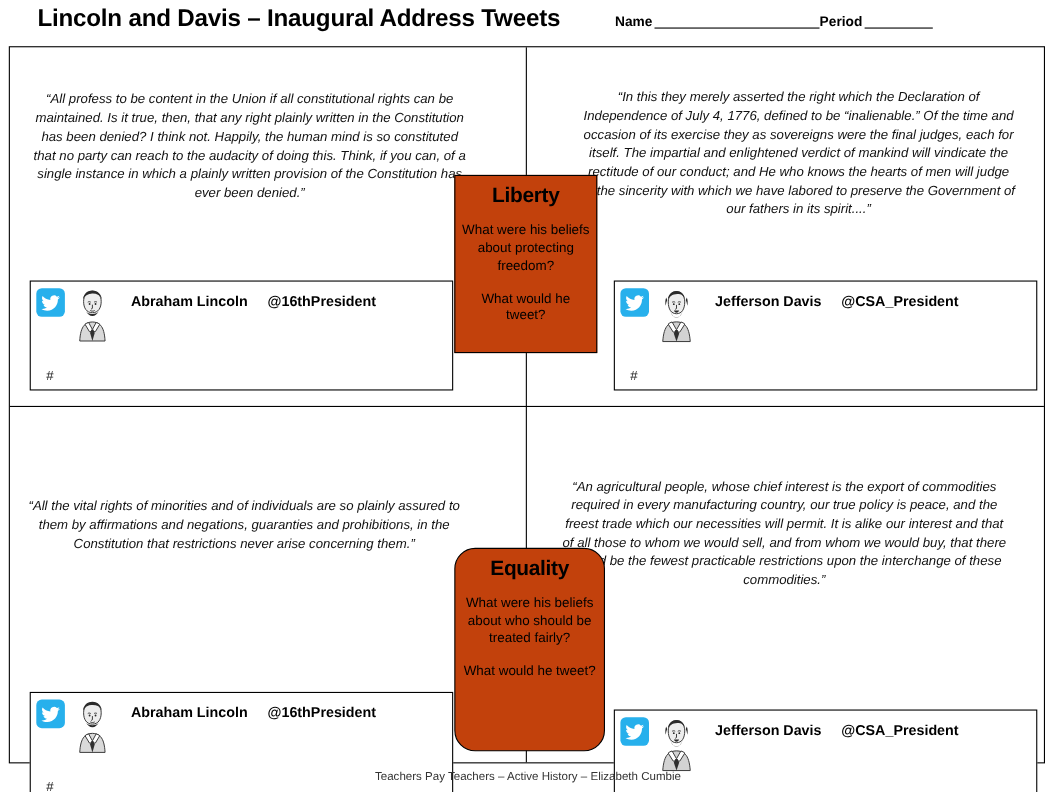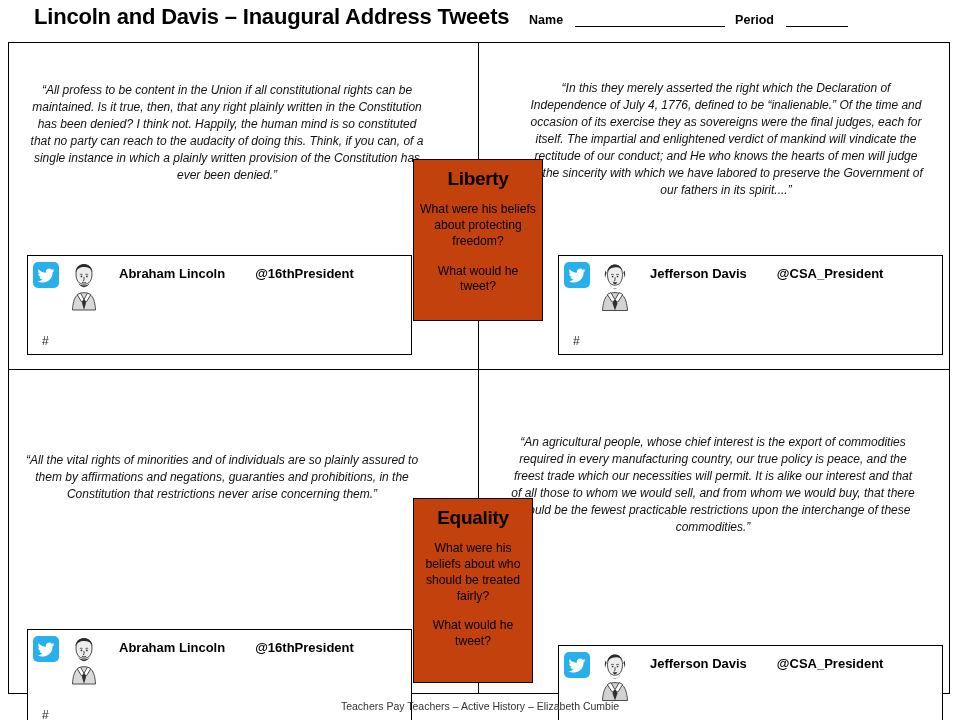--- a/index.html
+++ b/index.html
@@ -31,22 +31,21 @@
     font-size: 22px;
     font-weight: bold;
     letter-spacing: -0.2px;
     white-space: nowrap;
   }
   .name-period {
     position: absolute;
     right: 12px;
     top: 13px;
     display: flex;
-    align-items: center;
-    gap: 10px;
+    align-items: flex-start;
     font-size: 12.5px;
     font-weight: bold;
   }
   .field-label { white-space: nowrap; }
   .rule {
     display: inline-block;
     border-bottom: 1.8px solid #000;
     height: 12px;
     margin-left: 2px;
   }
@@ -134,21 +133,21 @@
   .avatar {
     width: 46px; height: 52px;
     flex: 0 0 46px;
     margin-left: 2px;
     display: block;
   }
   .avatar svg { display: block; }
   .handle-line {
     display: flex;
     align-items: baseline;
-    gap: 30px;
+    gap: 18px;
     margin-left: 12px;
     margin-top: 6px;
     font-size: 13px;
     font-weight: bold;
     white-space: nowrap;
   }
   .hashtag {
     position: absolute;
     left: 14px;
     bottom: 6px;
@@ -160,21 +159,21 @@
   .theme-box {
     position: absolute;
     border: 1.6px solid #000;
     background: #c2410c;
     box-sizing: border-box;
     text-align: center;
     z-index: 5;
     padding: 6px 6px 8px 6px;
   }
   .theme-box.liberty  { left: 404px; top: 116px; width: 130px; height: 162px; }
-  .theme-box.equality { left: 404px; top: 455px; width: 120px; height: 185px; }
+  .theme-box.equality { left: 404px; top: 455px; width: 137px; height: 185px; border-radius: 19px; }
   .theme-title {
     font-size: 19px;
     font-weight: bold;
     margin: 2px 0 12px 0;
     letter-spacing: -0.3px;
   }
   .theme-q {
     font-size: 12.2px;
     line-height: 1.3;
   }

